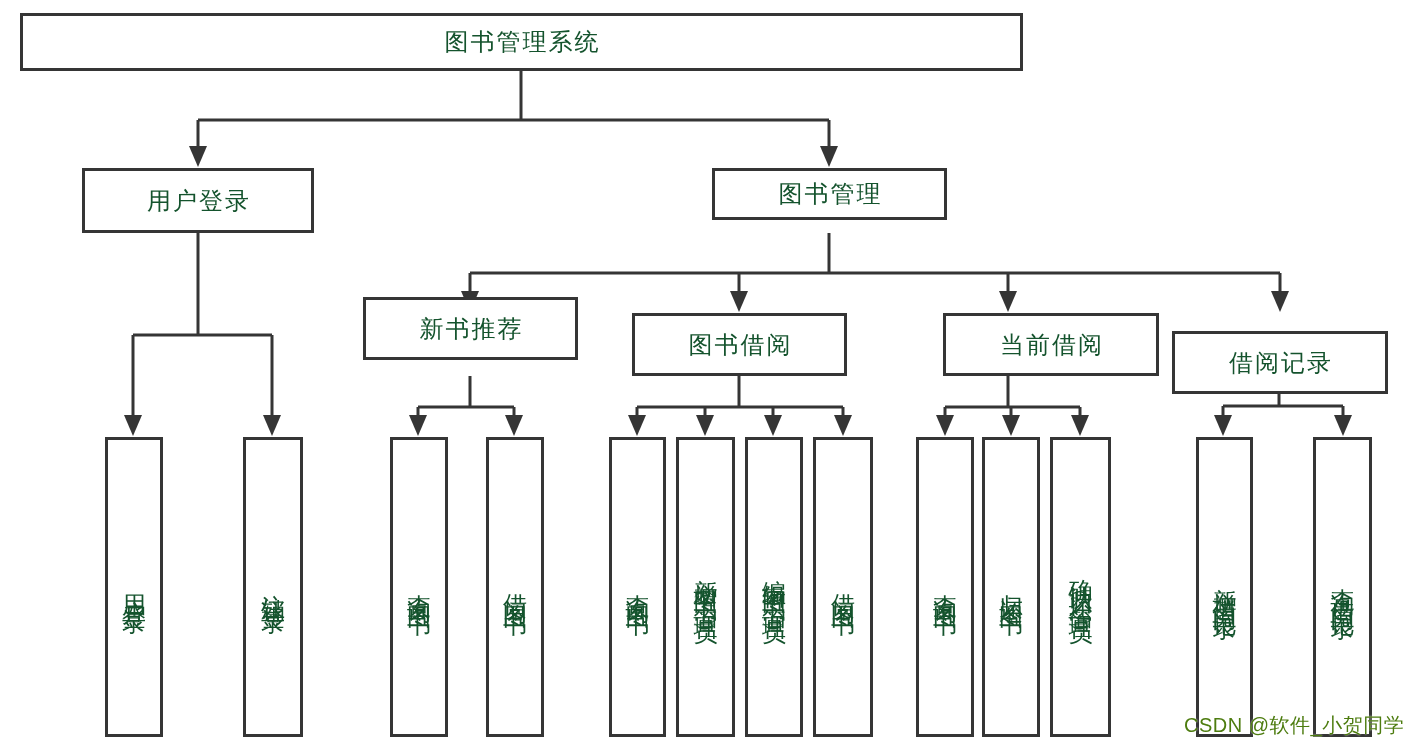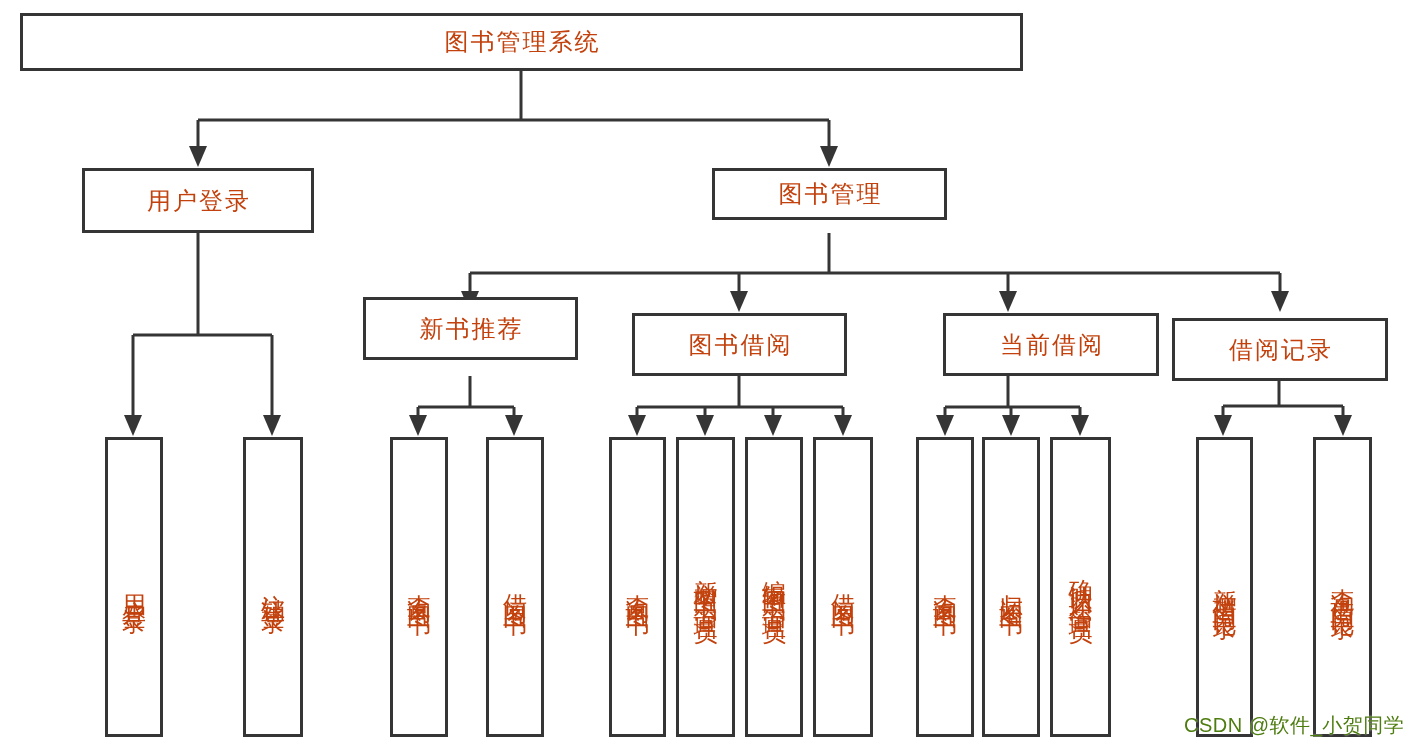--- a/index.html
+++ b/index.html
@@ -11,21 +11,21 @@
     overflow:hidden;
   }
   .connectors{
     position:absolute;left:0;top:0;z-index:0;
   }
   .node{
     position:absolute;
     box-sizing:border-box;
     background:#ffffff;
     border:3px solid #353535;
-    color:#c2410c;
+    color:#14532d;
     display:flex;
     align-items:center;
     justify-content:center;
     z-index:1;
     font-size:24px;
     letter-spacing:2px;
     line-height:1;
     white-space:nowrap;
   }
   .node.h{ text-indent:2px; }
@@ -120,21 +120,21 @@
   </svg>
 
   <div class="node h" style="left:20px;top:13px;width:1003px;height:58px;">图书管理系统</div>
 
   <div class="node h" style="left:82px;top:168px;width:232px;height:65px;">用户登录</div>
   <div class="node h" style="left:712px;top:168px;width:235px;height:52px;">图书管理</div>
 
   <div class="node h" style="left:363px;top:297px;width:215px;height:63px;">新书推荐</div>
   <div class="node h" style="left:632px;top:313px;width:215px;height:63px;text-align:center;">图书借阅</div>
   <div class="node h" style="left:901px;top:313px;width:216px;height:63px;margin-left:42px;">当前借阅</div>
-  <div class="node h" style="left:1172px;top:318px;width:216px;height:63px;">借阅记录</div>
+  <div class="node h" style="left:1172px;top:331px;width:216px;height:63px;">借阅记录</div>
 
   <div class="node v" style="left:105px;width:58px;">用户登录</div>
   <div class="node v" style="left:243px;width:60px;">注销登录</div>
 
   <div class="node v" style="left:390px;width:58px;">查询图书</div>
   <div class="node v" style="left:486px;width:58px;">借阅图书</div>
 
   <div class="node v" style="left:609px;width:57px;">查询图书</div>
   <div class="node v" style="left:676px;width:59px;">新增图书（管理员）</div>
   <div class="node v" style="left:745px;width:58px;">编辑图书（管理员）</div>

